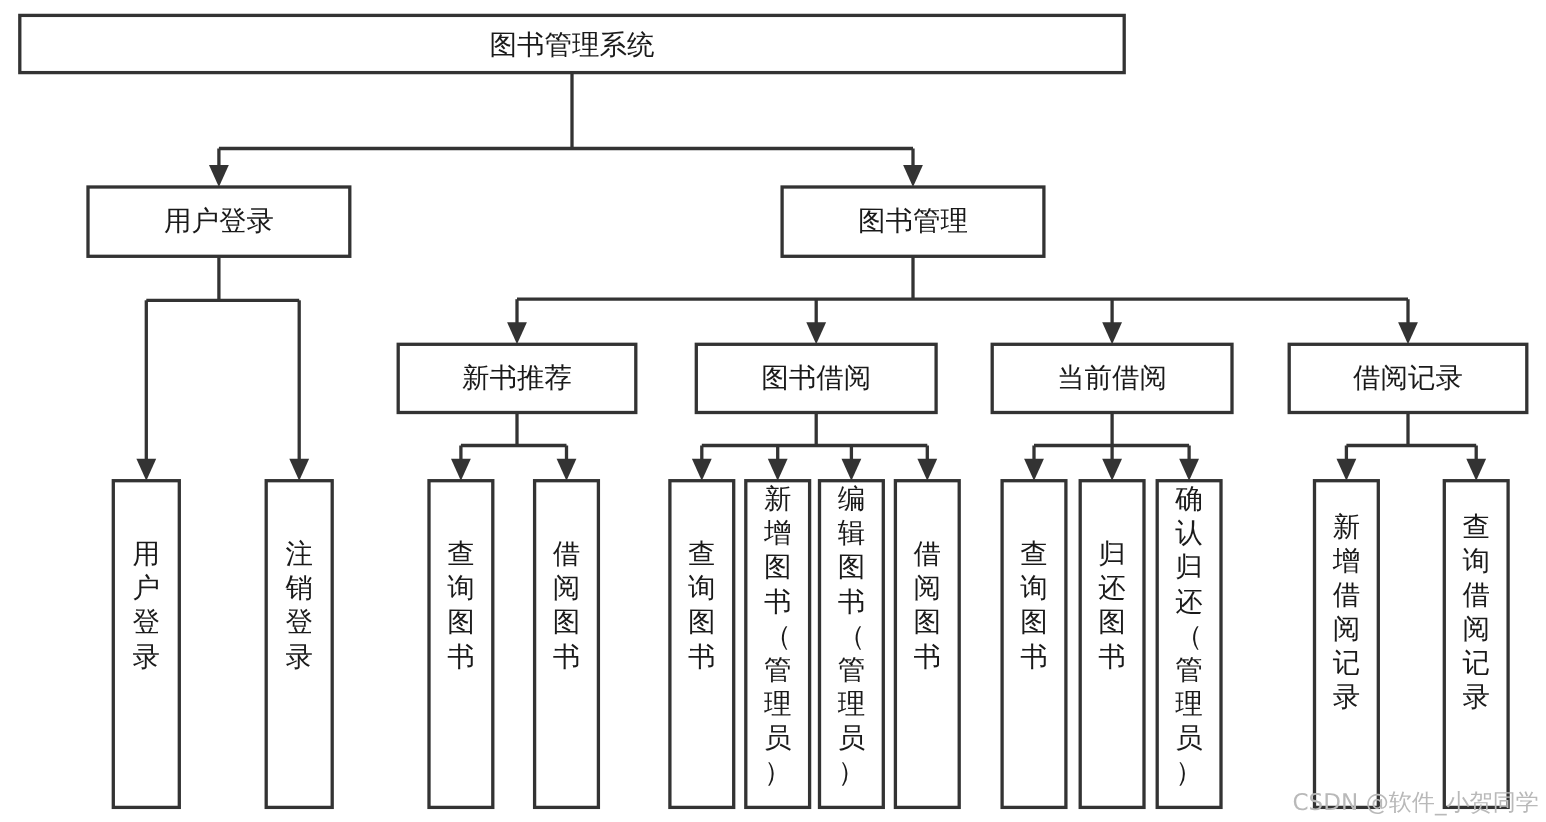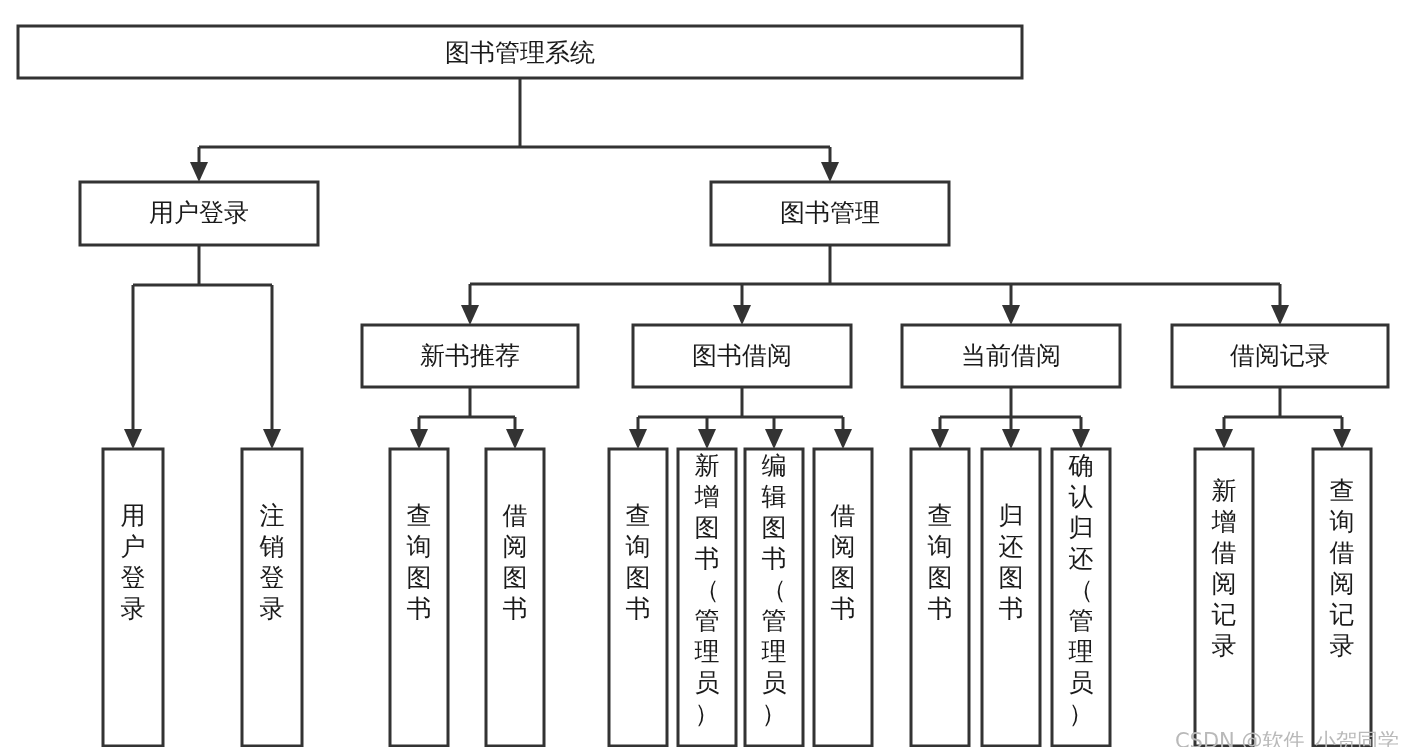--- a/index.html
+++ b/index.html
@@ -9,21 +9,21 @@
   }
   body {
     width: 1405px;
     height: 747px;
     font-family: "DejaVu Sans", "Liberation Sans", sans-serif;
     overflow: hidden;
     position: relative;
   }
   #diagram-root {
     position: absolute;
-    left: 0; top: 12px;
+    left: 0; top: 0;
     width: 1405px;
     height: 554px;
   }
   svg.diagram-canvas {
     display: block;
     width: 1405px;
     height: 747px;
   }
   .node-box {
     fill: #ffffff;

